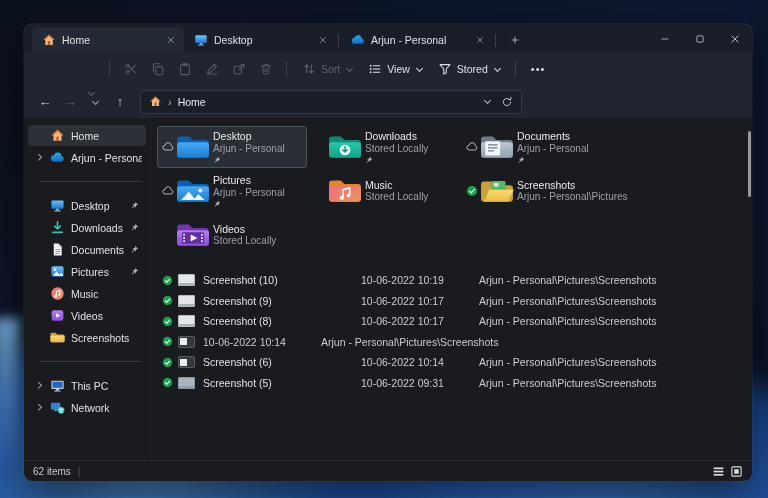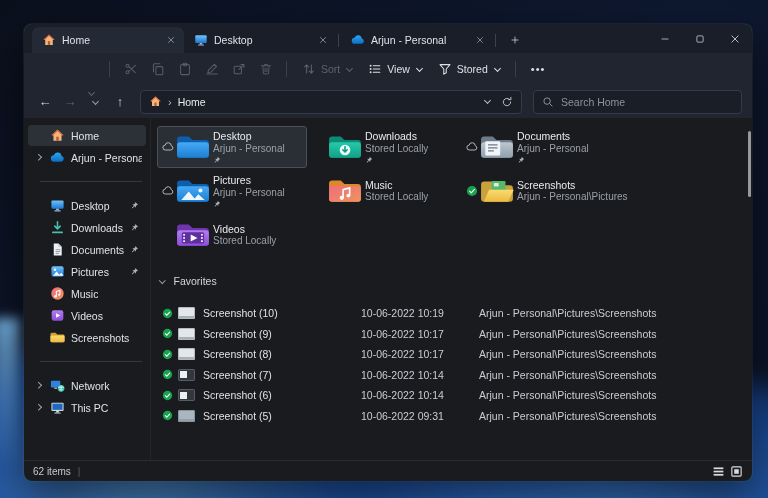--- a/index.html
+++ b/index.html
@@ -499,26 +499,20 @@
         </svg>
       <span class="crumbsep">›</span>
       <span>Home</span>
       <span class="addr-right">
         <span class="chev" style="color:#b8bdc4"></span>
         <svg>
             <use href="#i-refresh"></use>
           </svg>
       </span>
     </div>
-    <div class="searchfield">
-      <svg>
-          <use href="#i-search"></use>
-        </svg>
-      <input readonly="" placeholder="Search Home" style="">
-    </div>
   </div>
 
   <div class="content">
 
     <aside class="sidebar">
       <div class="sitem sel">
         <span class="expslot"></span>
         <svg class="sicon">
             <use href="#i-home"></use>
           </svg>
@@ -594,32 +588,32 @@
             <use href="#f-yellow"></use>
           </svg>
         <span class="slabel">Screenshots</span>
       </div>
       <div class="ssep big"></div>
       <div class="sitem">
         <span class="expslot">
             <span class="exp"></span>
           </span>
         <svg class="sicon">
-            <use href="#i-network"></use>
-          </svg>
-        <span class="slabel">Network</span>
+            <use href="#i-pc"></use>
+          </svg>
+        <span class="slabel">This PC</span>
       </div>
       <div class="sitem">
         <span class="expslot">
             <span class="exp"></span>
           </span>
         <svg class="sicon">
-            <use href="#i-pc"></use>
-          </svg>
-        <span class="slabel">This PC</span>
+            <use href="#i-network"></use>
+          </svg>
+        <span class="slabel">Network</span>
       </div>
     </aside>
 
     <main class="filearea">
 
 
       <div class="tiles">
         <div class="tile sel">
           <span class="badge">
               <svg>
@@ -713,24 +707,20 @@
           <span class="ficon"><svg viewBox="0 0 32 28">
                 <use href="#f-videos"></use>
               </svg></span>
           <span class="tinfo">
             <span class="tname">Videos</span>
             <span class="tsub">Stored Locally</span>
           </span>
         </div>
       </div>
 
-      <div class="shead" style="margin-top:16px;">
-        <span class="dchev"></span>
-        <span>Favorites</span>
-      </div>
 
 
 
       <div class="frow" style="margin-top:14px;">
         <span class="rbadge">
             <svg>
               <use href="#i-check"></use>
             </svg>
           </span>
         <span class="rficon">
@@ -768,21 +758,20 @@
       </div>
       <div class="frow">
         <span class="rbadge">
             <svg>
               <use href="#i-check"></use>
             </svg>
           </span>
         <span class="rficon">
             <span class="thumb th-dark"></span>
           </span>
-        <span class="rname">Screenshot (7)</span>
         <span class="rdate">10-06-2022 10:14</span>
         <span class="rpath">Arjun - Personal\Pictures\Screenshots</span>
       </div>
       <div class="frow">
         <span class="rbadge">
             <svg>
               <use href="#i-check"></use>
             </svg>
           </span>
         <span class="rficon">

